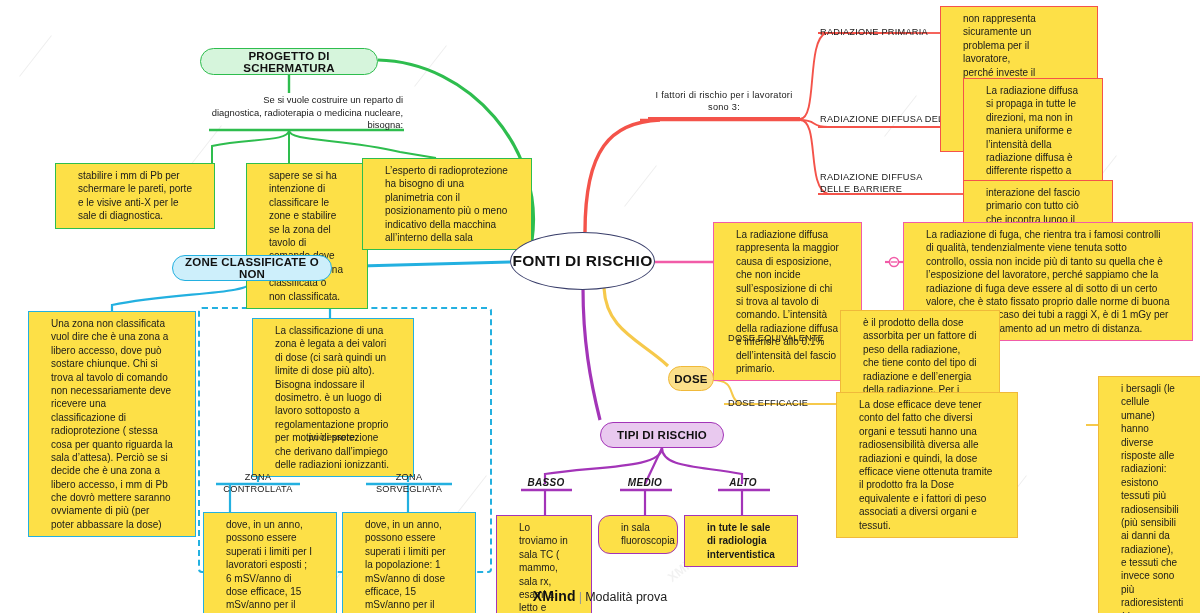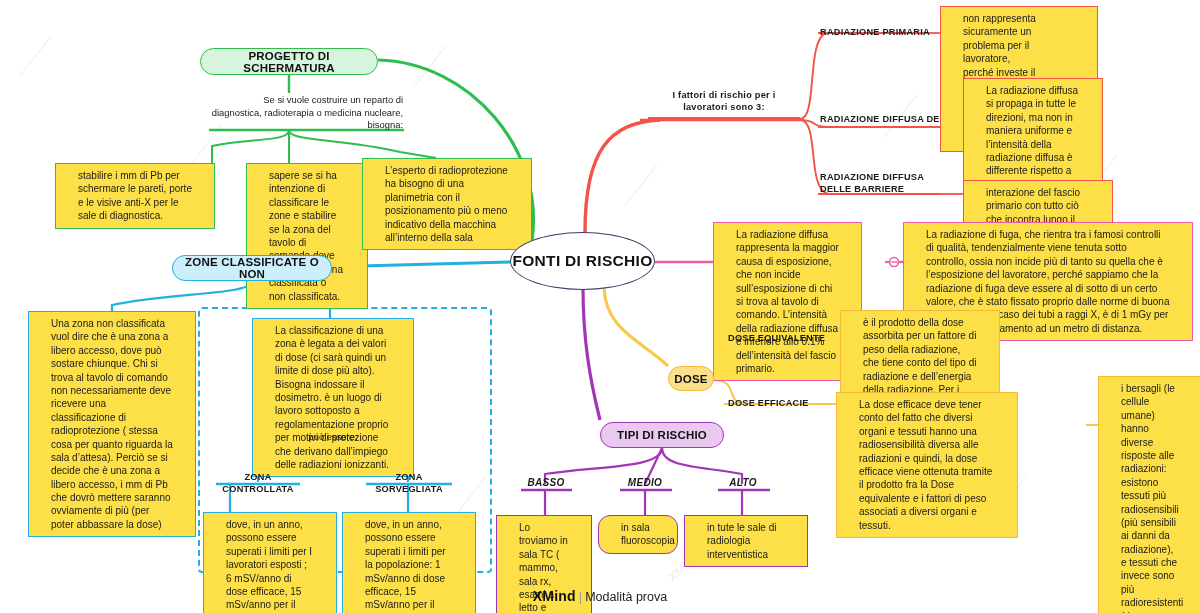--- a/index.html
+++ b/index.html
@@ -68,21 +68,21 @@
   .box.purple { border:1.6px solid #a334b8; }
 
   
   .plain {
     font-size: 9.4px;
     line-height: 1.34;
     color: #1a1a1a;
     z-index: 4;
     padding: 1px 2px;
   }
-  .plain.bold { font-weight: bold; font-size: 9.2px; letter-spacing:.25px; }
+  .plain.bold { font-weight: normal; font-size: 9.2px; letter-spacing:.25px; }
   .plain.ital { font-weight: bold; font-style: italic; font-size: 10px; letter-spacing:.3px; }
   .plain.center { text-align: center; }
 
   
   .boundary {
     position: absolute;
     border: 2px dashed #23b0e0;
     border-radius: 4px;
     z-index: 1;
     background: transparent;
@@ -266,19 +266,19 @@
 E= (H1 · WT1 )+ (H2 · WT2 )+ (H3 · WT3 ).. . l'unità di misura è il Sieverts</div>
 
   <div class="node pill purple" style="left:600px; top:422px; width:124px; height:26px;">TIPI DI RISCHIO</div>
 
   <div class="node plain ital center" style="left:519px; top:475px; width:54px;">BASSO</div>
   <div class="node plain ital center" style="left:618px; top:475px; width:54px;">MEDIO</div>
   <div class="node plain ital center" style="left:716px; top:475px; width:54px;">ALTO</div>
 
   <div class="node box purple" style="left:496px; top:515px; width:96px;">Lo troviamo in sala TC ( mammo, sala rx, esami a letto e odontoiatria)</div>
   <div class="node box purple" style="left:598px; top:515px; width:80px;border-radius:12px;">in sala fluoroscopia</div>
-  <div class="node box purple" style="left:684px; top:515px; width:124px;">in tute le sale di radiologia interventistica</div>
+  <div class="node box purple" style="left:684px; top:515px; width:114px;font-weight:bold;">in tute le sale di radiologia interventistica</div>
 
   <div id="footer">
     <span class="xm">XMind</span><span class="sep">|</span><span class="md">Modalità prova</span>
   </div>
 
 </div>
 
 </body></html>

